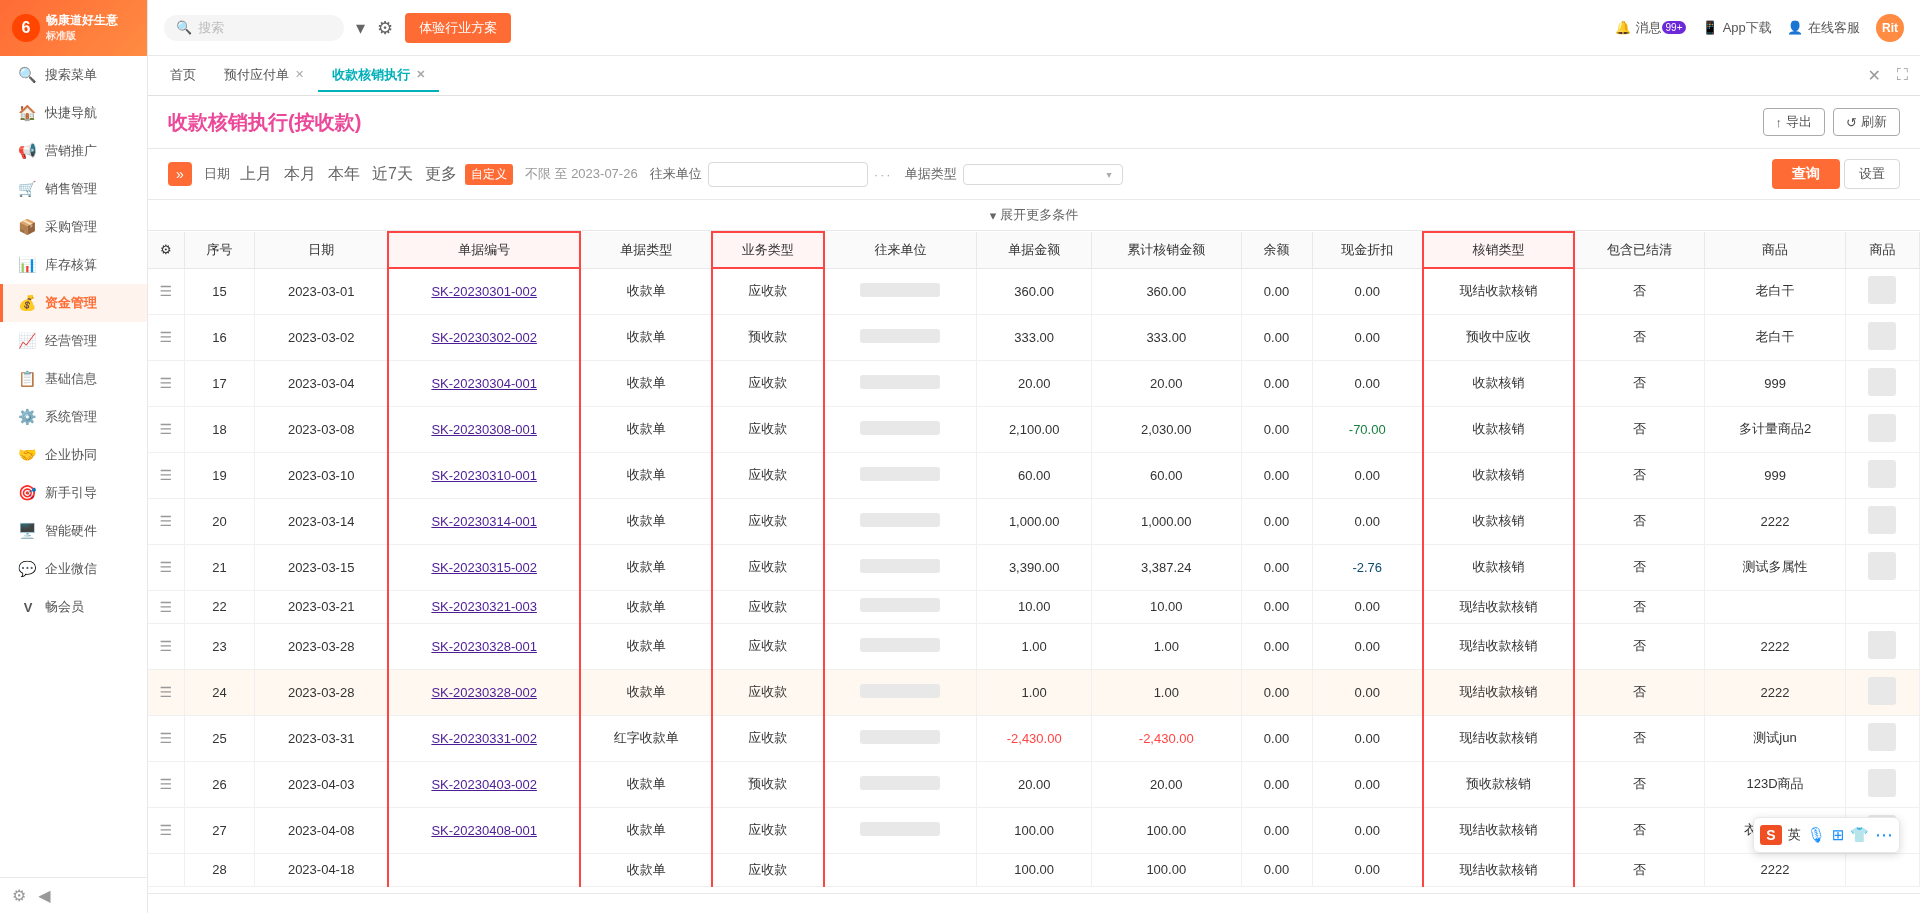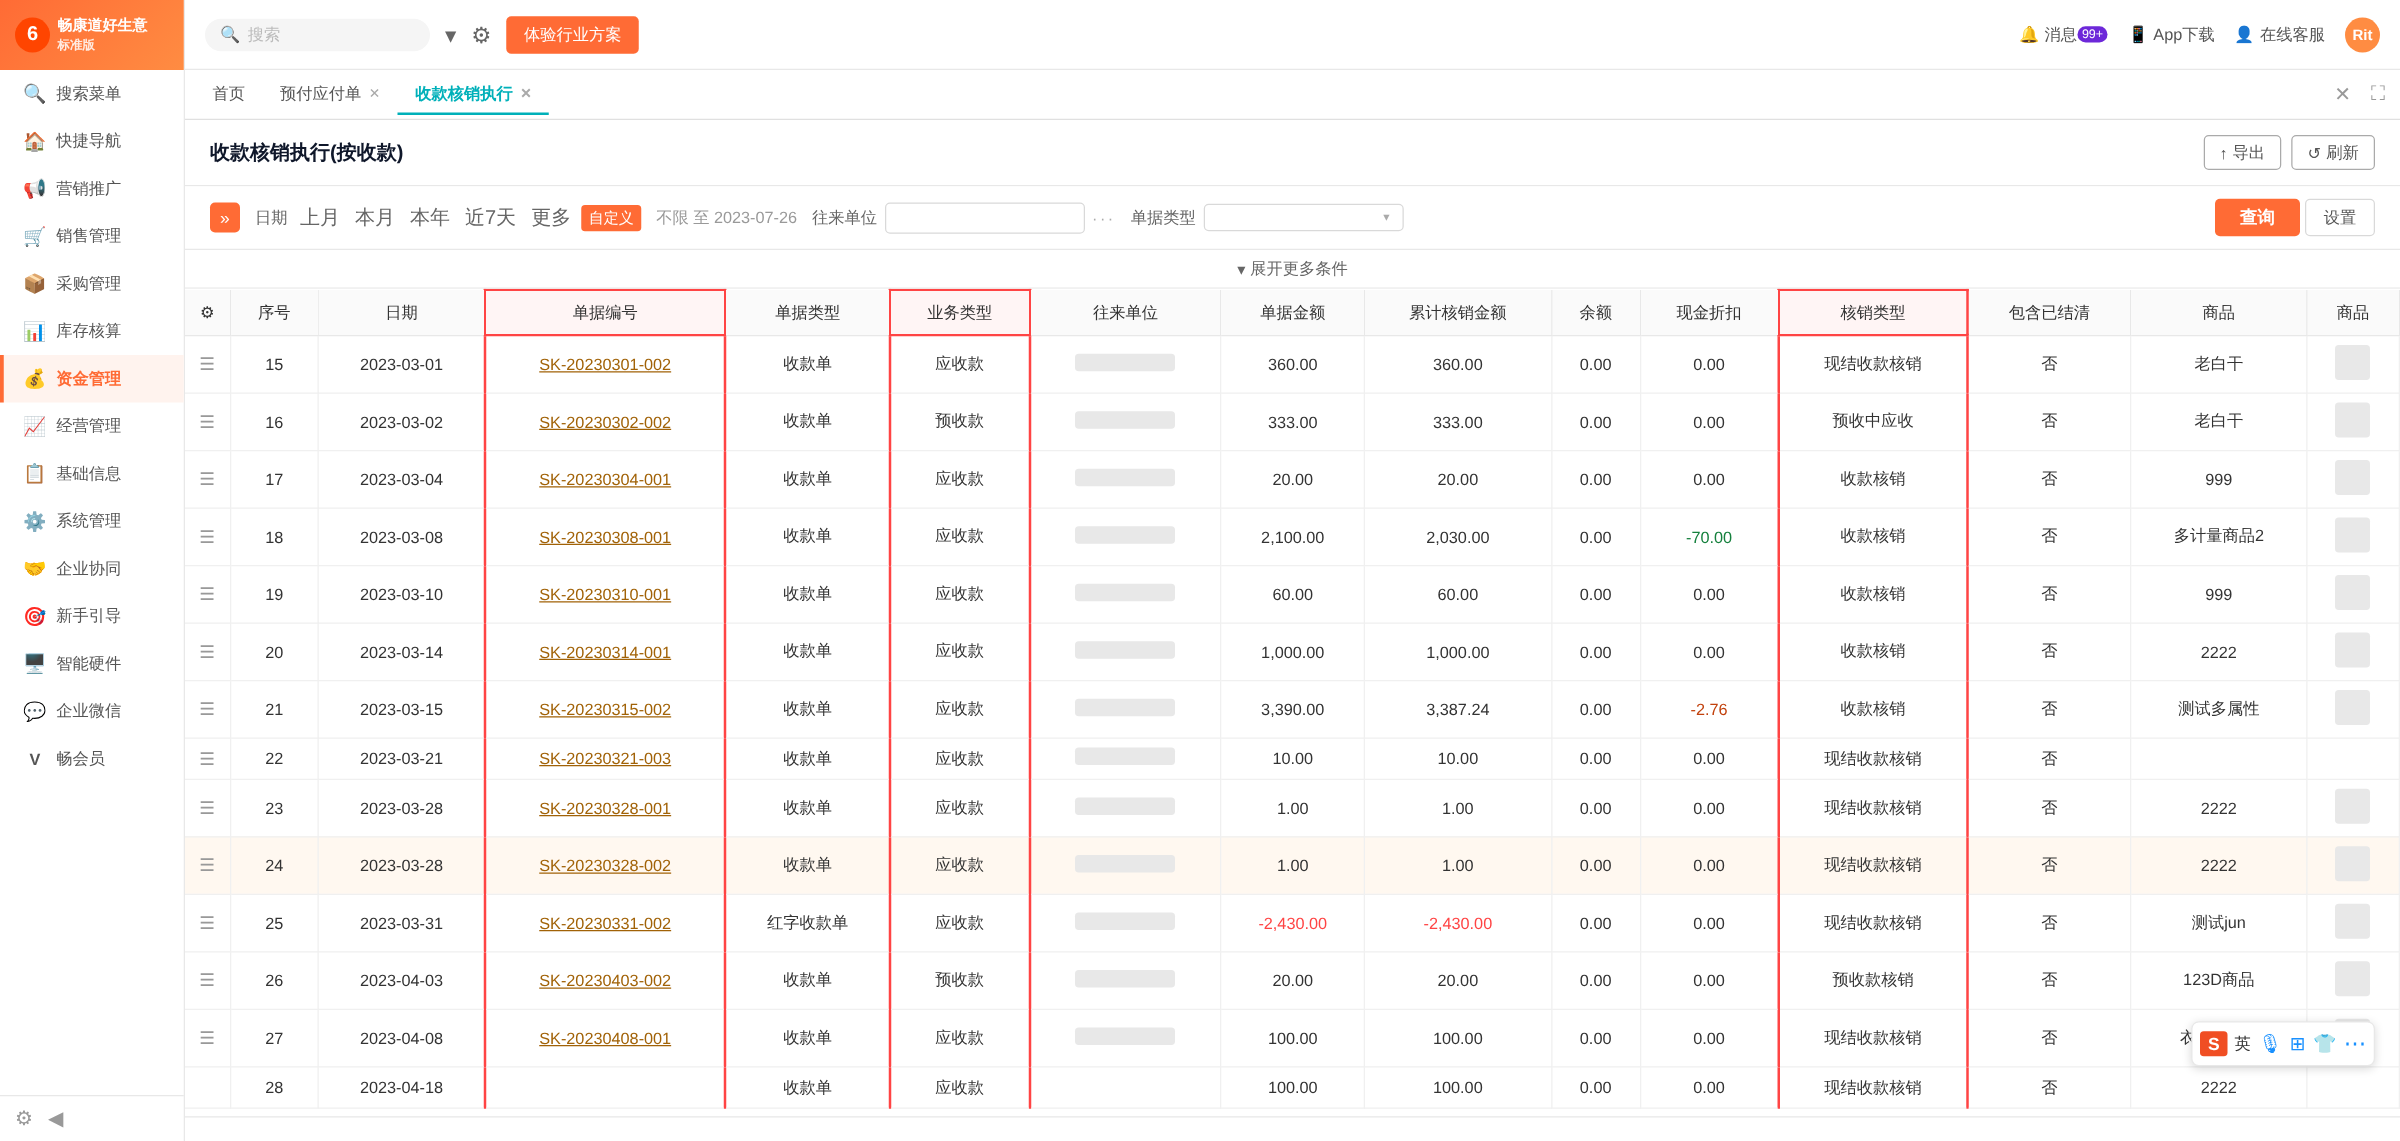--- a/index.html
+++ b/index.html
@@ -134,21 +134,21 @@
     
     .content { flex: 1; overflow-y: auto; background: #f0f2f5; padding: 0; display: flex; flex-direction: column; }
 
     
     .page-header {
       background: #fff;
       padding: 12px 20px;
       display: flex; align-items: center; justify-content: space-between;
       border-bottom: 1px solid #e8e8e8;
     }
-    .page-title { font-size: 16px; font-weight: bold; color: #0f172a; }
+    .page-title { font-size: 20px; font-weight: bold; color: #ec4899; }
     .page-header-actions { display: flex; gap: 8px; }
     .btn-export {
       border: 1px solid #aaa; background: #fff;
       padding: 4px 12px; border-radius: 4px; cursor: pointer; color: #555;
       display: flex; align-items: center; gap: 4px;
     }
     .btn-refresh {
       border: 1px solid #aaa; background: #fff;
       padding: 4px 12px; border-radius: 4px; cursor: pointer; color: #555;
       display: flex; align-items: center; gap: 4px;
@@ -250,21 +250,21 @@
     }
     tbody td {
       border-bottom: 1px solid #f0f0f0;
       border-right: 1px solid #f0f0f0;
       padding: 7px 10px;
       text-align: center;
       color: #333;
       white-space: nowrap;
     }
     tbody tr.row-highlighted { background: #fff8f0; }
-    .link { color: #a16207; cursor: pointer; text-decoration: underline; }
+    .link { color: #4c1d95; cursor: pointer; text-decoration: underline; }
     .col-settings { width: 36px; }
     .settings-icon { color: #999; cursor: pointer; font-size: 14px; }
 
     
     .th-outlined { border: 2px solid #ff4444 !important; background: #fff5f5 !important; }
     .td-outlined-l { border-left: 2px solid #ff4444 !important; }
     .td-outlined-r { border-right: 2px solid #ff4444 !important; }
 
     
     .table-footer { height: 20px; background: #fff; border-top: 1px solid #e8e8e8; }
@@ -612,21 +612,21 @@
     <td><span class="settings-icon">☰</span></td>
     <td>21</td>
     <td>2023-03-15</td>
     <td class="td-outlined-l td-outlined-r"><span class="link">SK-20230315-002</span></td>
     <td>收款单</td>
     <td class="td-outlined-l td-outlined-r">应收款</td>
     <td><span style="background:#e8e8e8;border-radius:3px;padding:2px 8px;display:inline-block;width:80px;height:14px;"></span></td>
     <td>3,390.00</td>
     <td>3,387.24</td>
     <td>0.00</td>
-    <td style="color:#c2410c">-2.76</td>
+    <td style="color:#0c4a6e">-2.76</td>
     <td class="td-outlined-l td-outlined-r">收款核销</td>
     <td>否</td>
     <td>测试多属性</td>
     <td>
       <span style="display:inline-block;width:28px;height:28px;background:#e8e8e8;border-radius:3px;"></span>
     </td>
   </tr>
             <tr>
     <td><span class="settings-icon">☰</span></td>
     <td>22</td>

